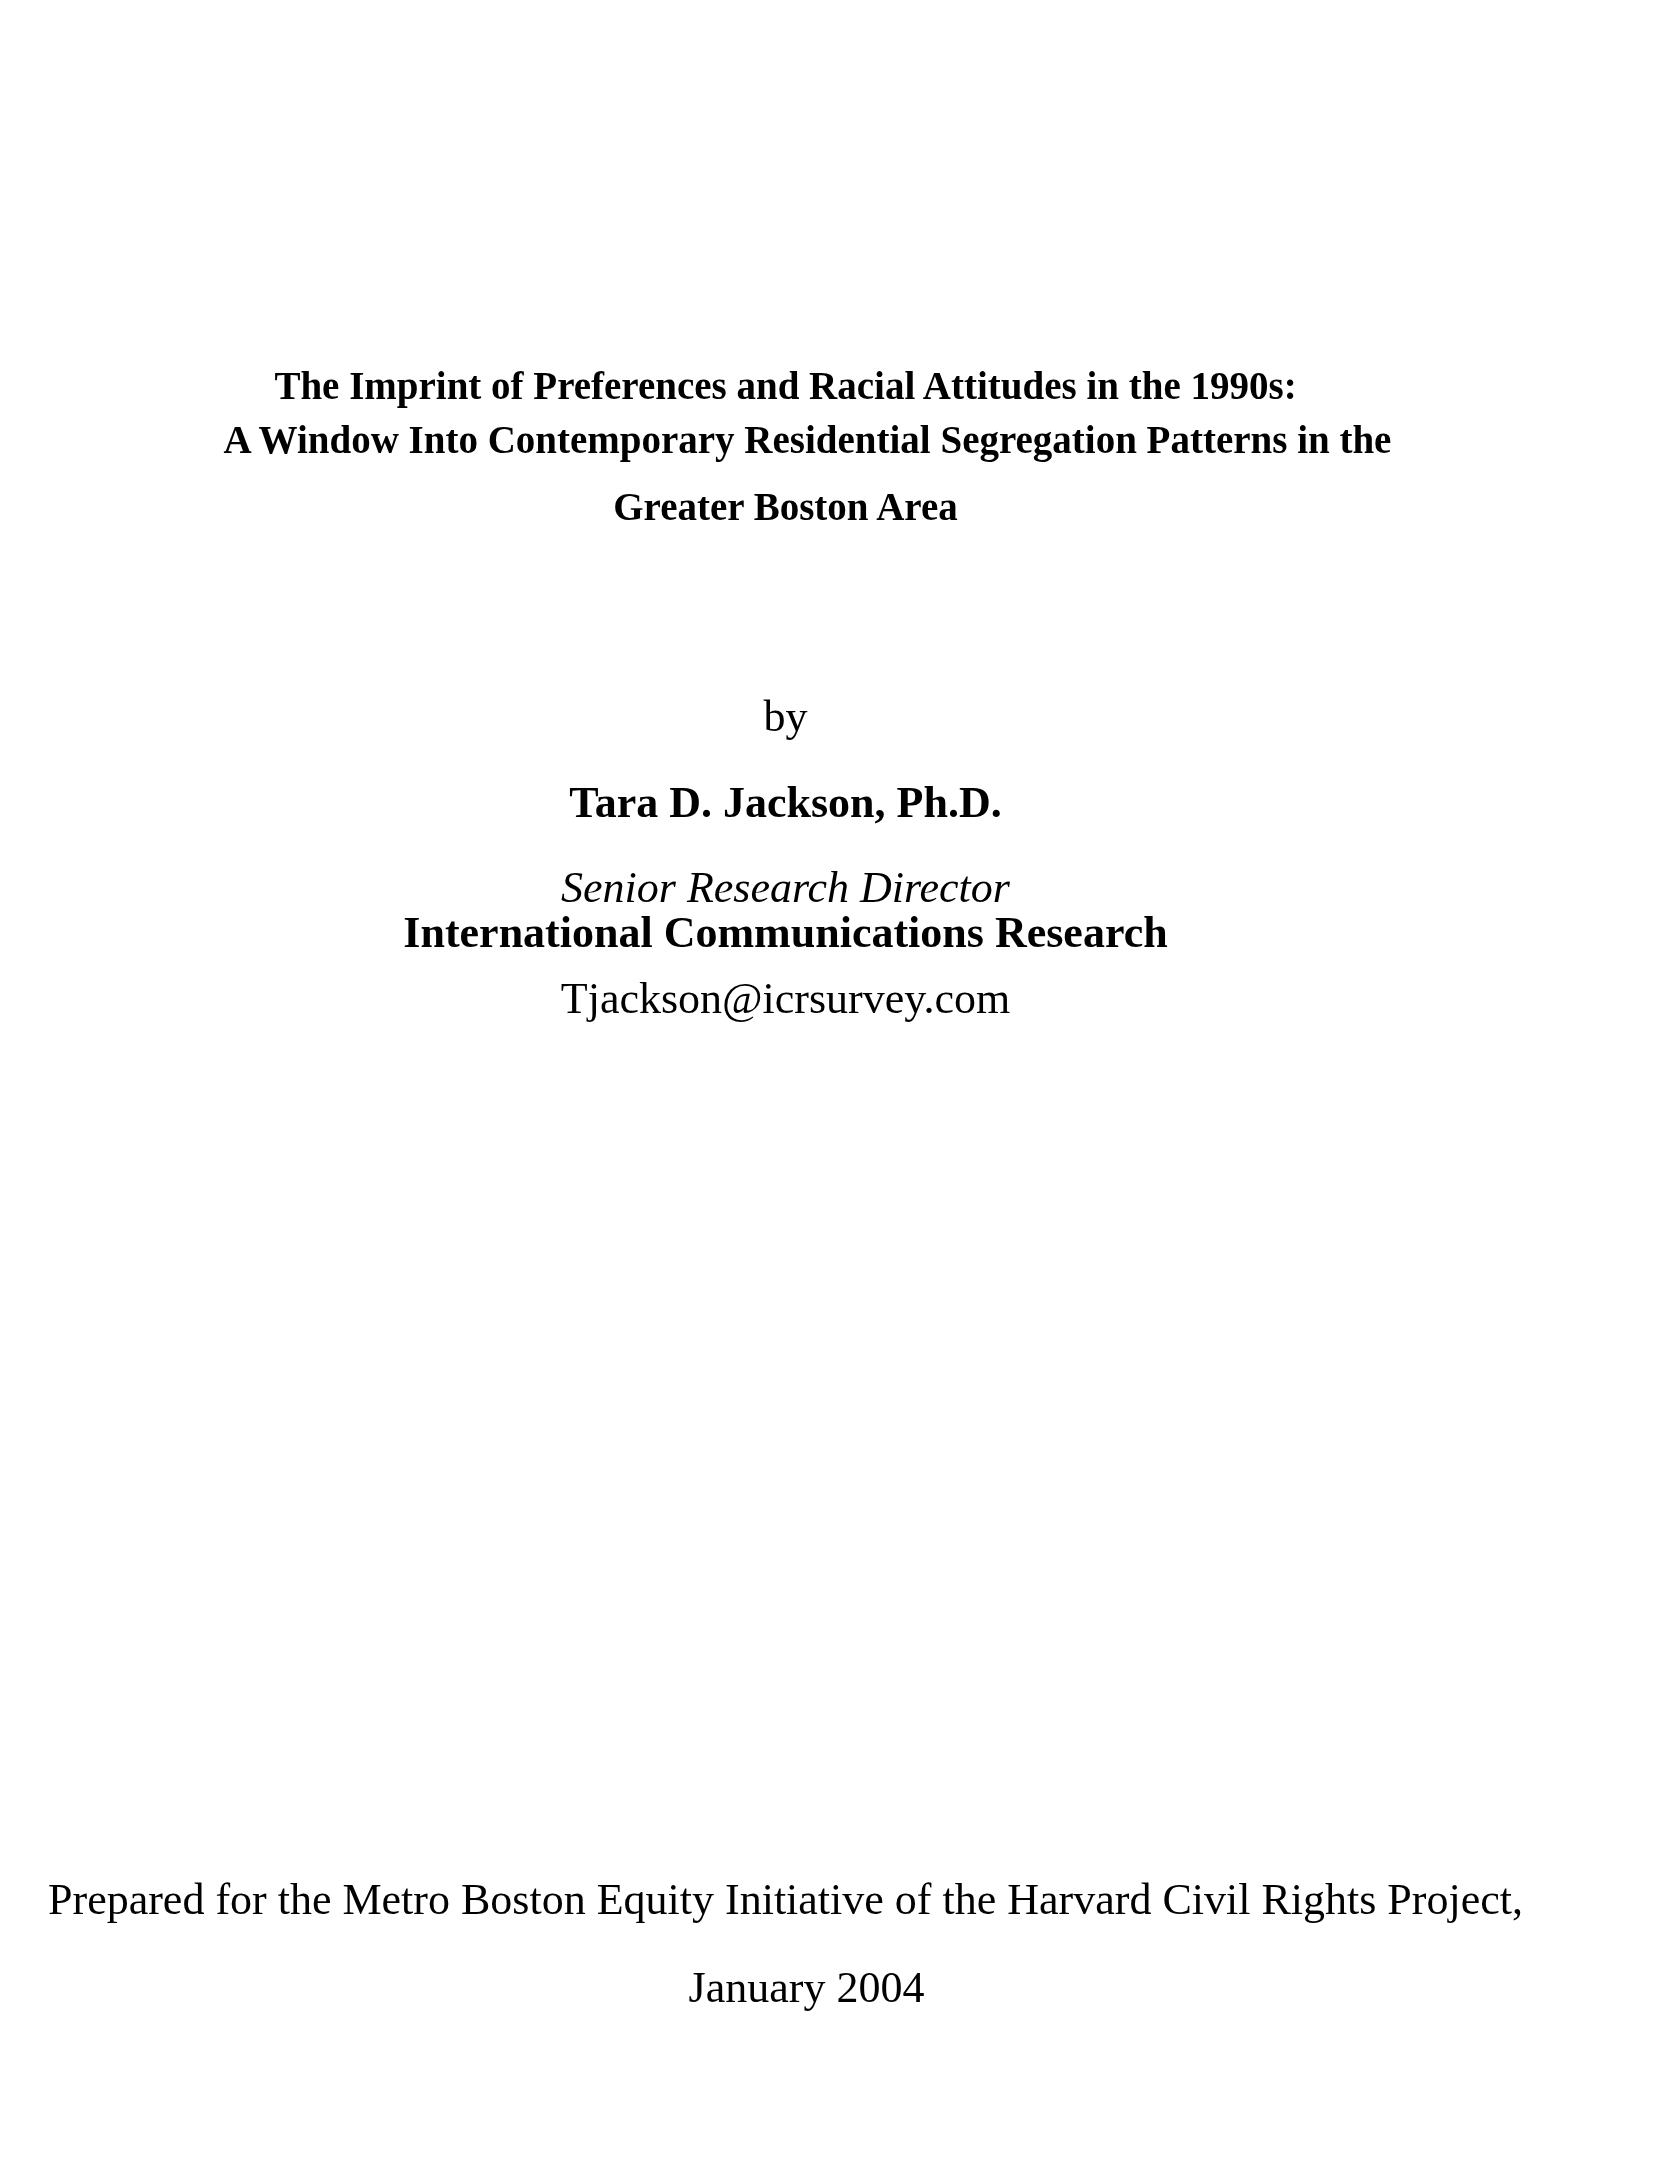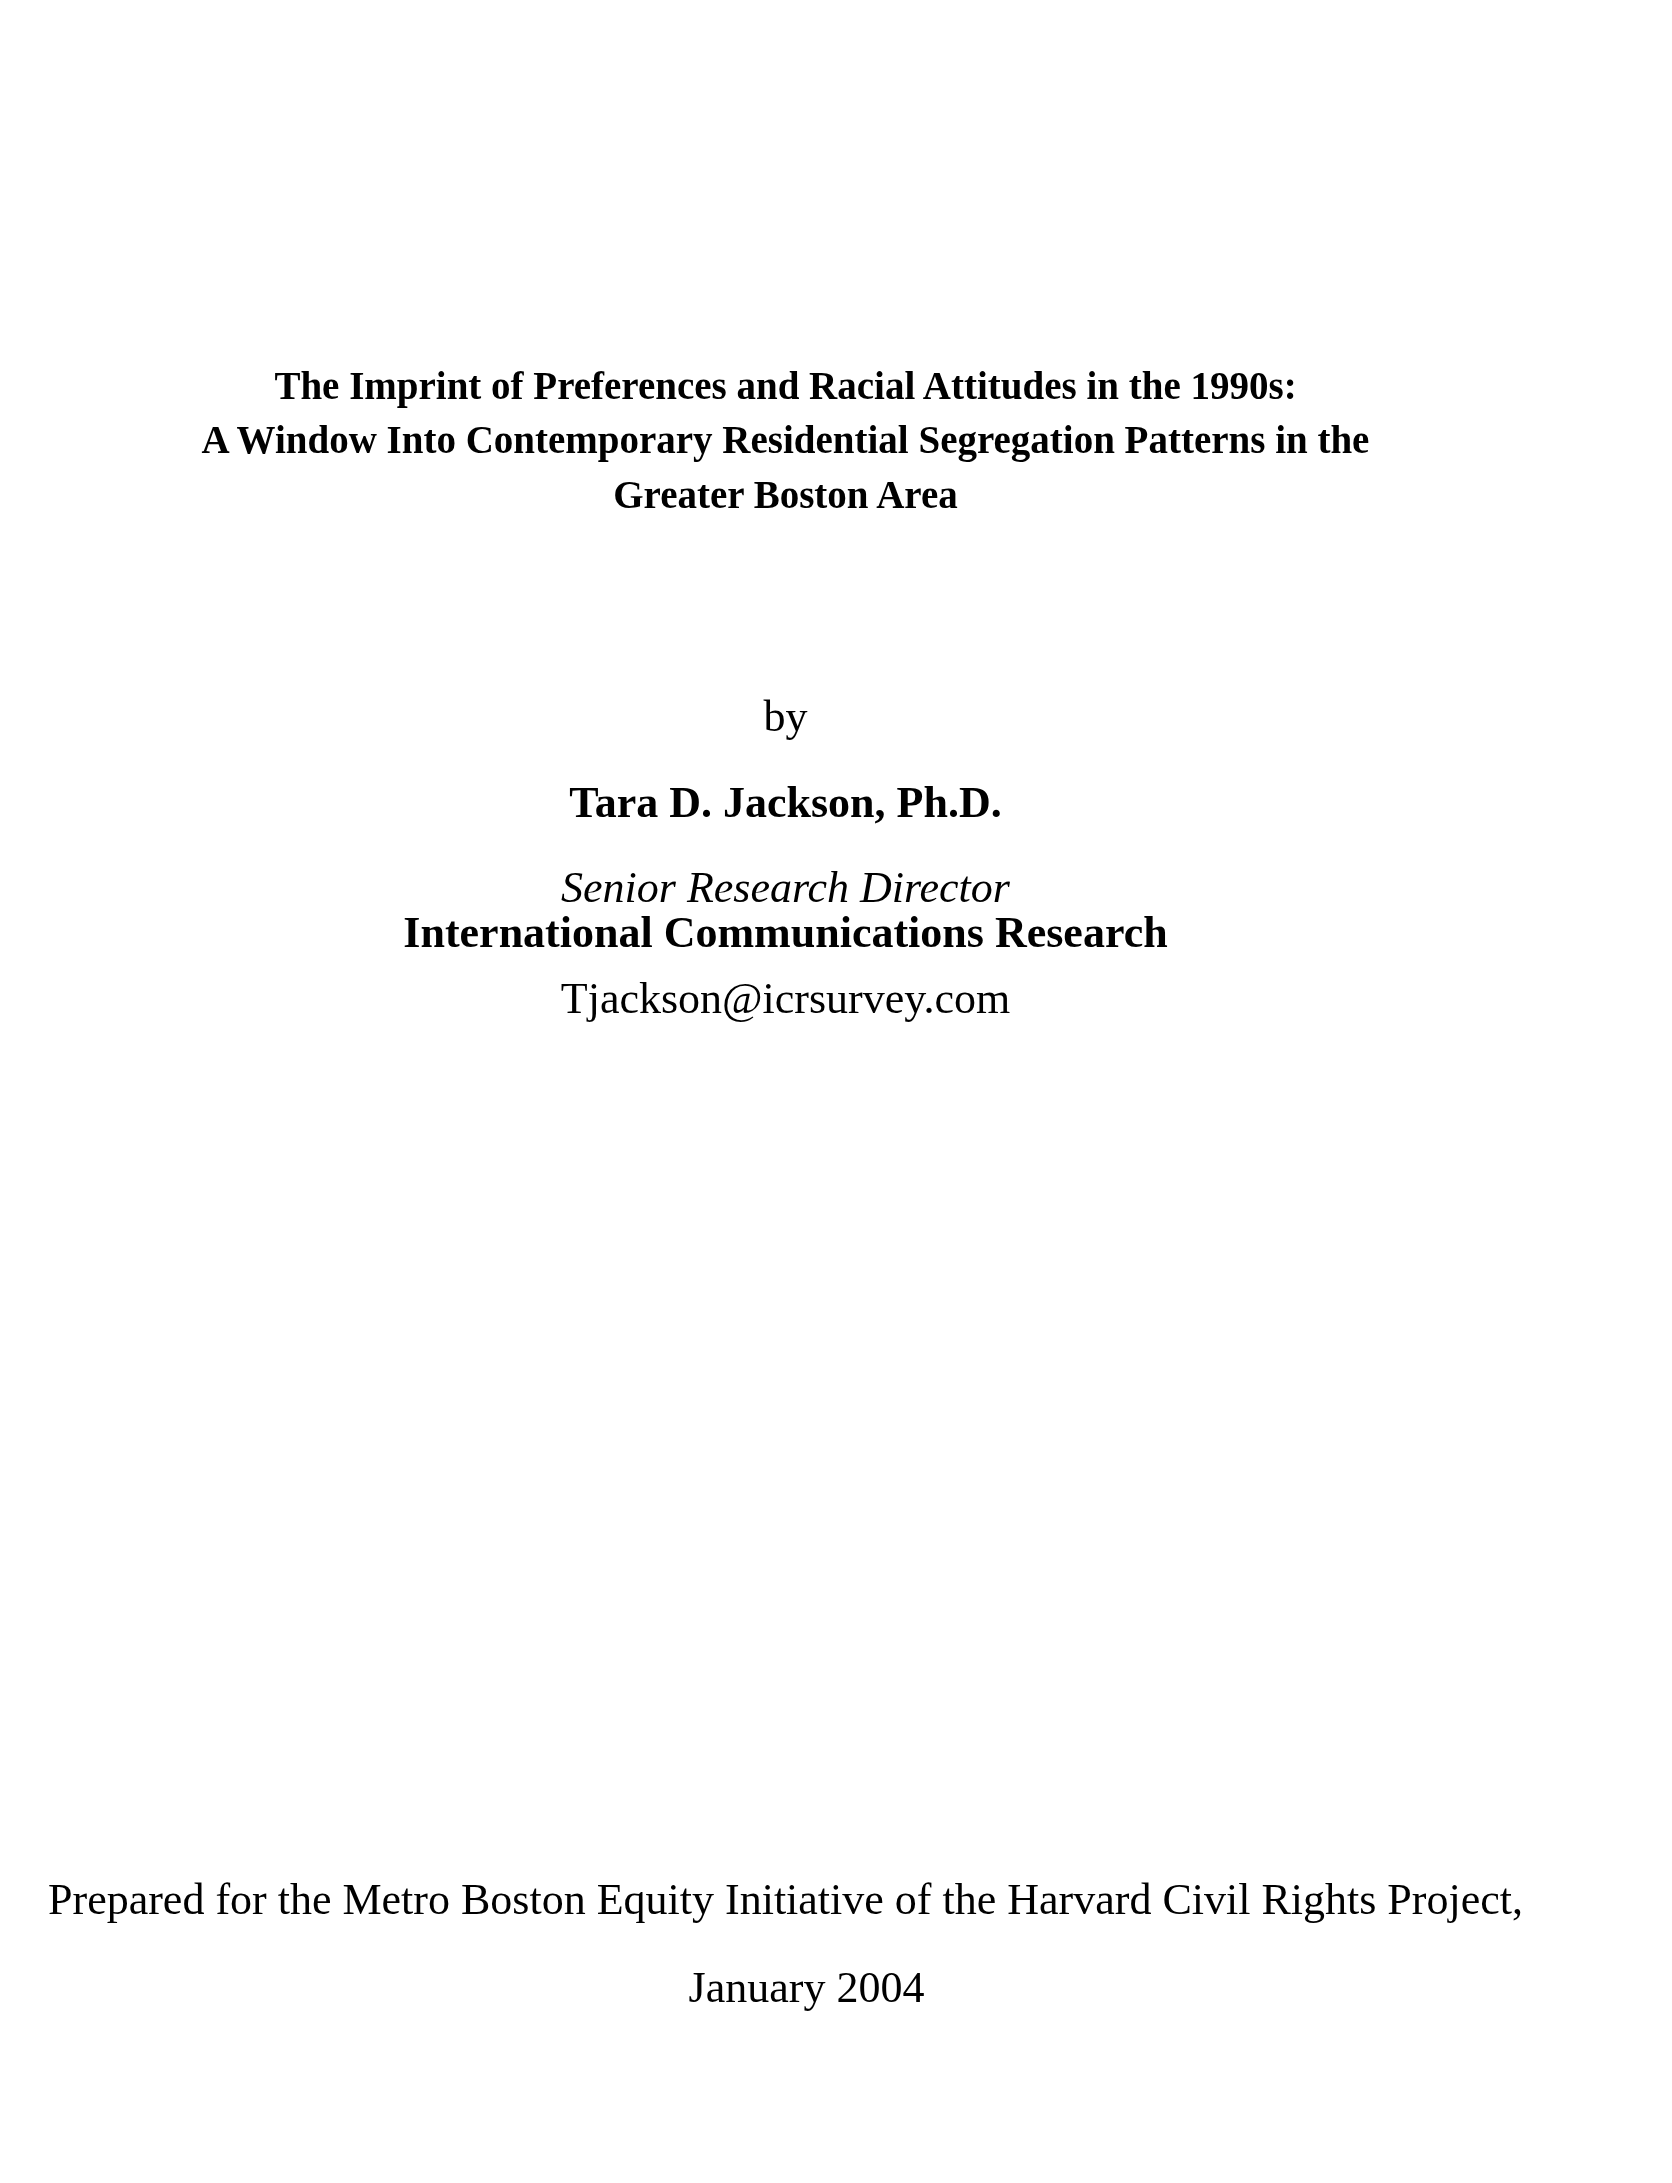--- a/index.html
+++ b/index.html
@@ -9,22 +9,22 @@
   .title { font-weight: bold; font-size: 39px; line-height: 54px; }
   .reg { font-size: 44px; line-height: 43px; }
   .bold { font-weight: bold; }
 </style>
 </head>
 <body>
 
 <div>
   <div>
     <div class="line title" style="top:359px;">The Imprint of Preferences and Racial Attitudes in the 1990s:</div>
-    <div class="line title" style="top:413px;">A Window Into Contemporary Residential Segregation Patterns in the</div>
-    <div class="line title" style="top:468px;">Greater Boston Area</div>
+    <div class="line title" style="top:413px;padding-left:22px;">A Window Into Contemporary Residential Segregation Patterns in the</div>
+    <div class="line title" style="top:480px;">Greater Boston Area</div>
   </div>
 
   <div class="line reg" style="top:695px;">by</div>
 
   <div class="line reg bold" style="top:781px;text-align:center;">Tara D. Jackson, Ph.D.</div>
 
   <div>
     <div class="line reg" style="top:866px;font-style:italic;">Senior Research Director</div>
     <div class="line reg" style="top:911px;font-weight:bold;">International Communications Research</div>
     <div class="line reg" style="top:977px;">Tjackson@icrsurvey.com</div>

